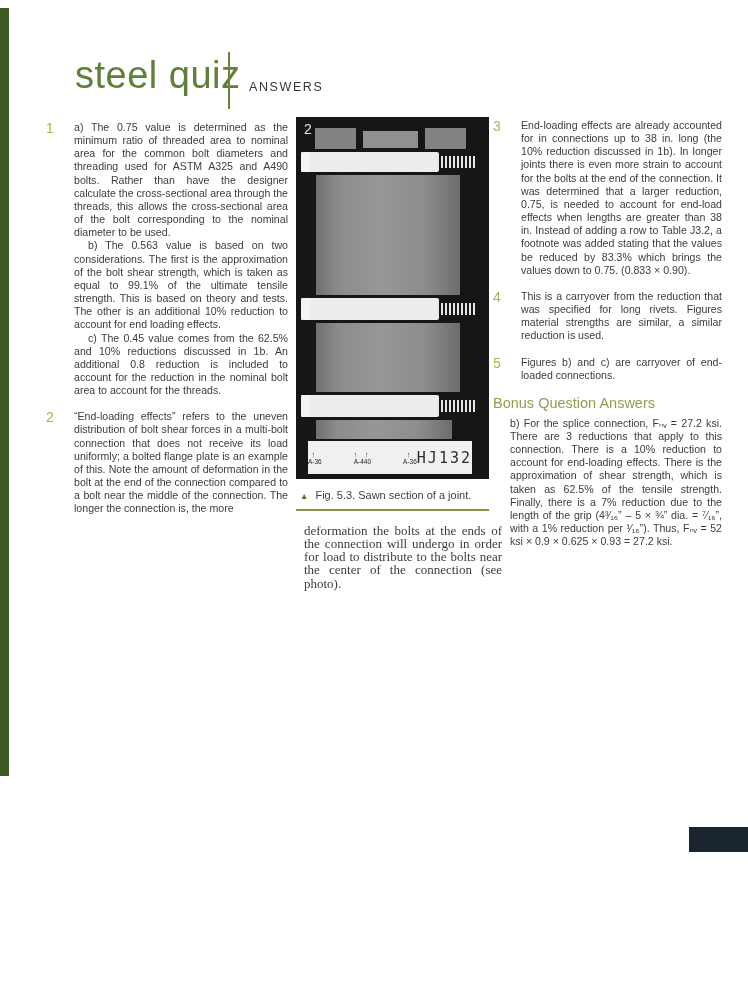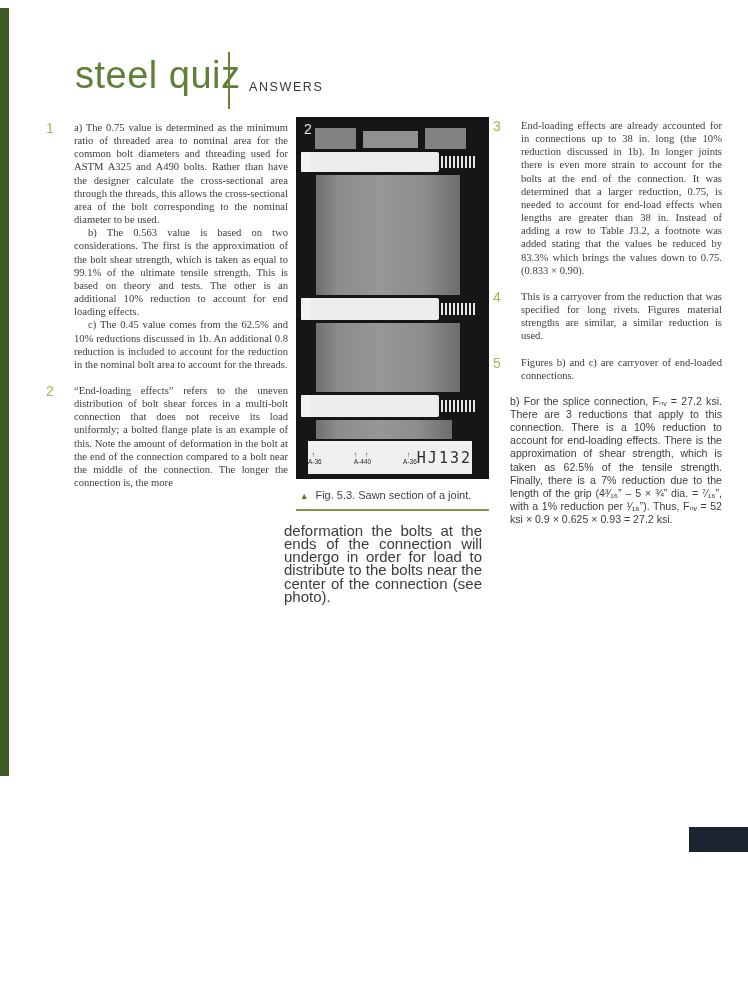--- a/index.html
+++ b/index.html
@@ -16,21 +16,21 @@
   .masthead-section{position:absolute;left:249px;top:80px;font-size:12.5px;letter-spacing:1.6px;
         color:#383838;font-weight:400;}
 
   
   .col1{position:absolute;left:46px;top:121px;width:242px;}
   .col3{position:absolute;left:493px;top:119px;width:229px;}
 
   .answer-item{display:flex;margin-bottom:13px;}
   .answer-num{flex:0 0 28px;width:28px;color:#a9b34f;font-size:14px;line-height:14px;padding-top:0;}
   .answer-body{flex:1;font-size:10.6px;line-height:13.15px;text-align:justify;color:#3c3c3c;}
-  .answer-body p{margin:0;font-family:Liberation Serif, serif;}
+  .answer-body p{margin:0;}
   .answer-body p.indent{text-indent:14px;}
 
   
   .photo{position:absolute;left:296px;top:117px;width:193px;height:362px;background:#161616;}
   .photo-num{position:absolute;left:8px;top:4px;color:#e3e3e3;font-size:14px;z-index:3;}
   .ph-stack{position:absolute;left:6px;top:11px;right:7px;bottom:5px;display:flex;flex-direction:column;}
   .plate-trio{height:21px;display:flex;gap:7px;padding:0 16px 0 13px;}
   .plate-trio div{background:#828282;}
   .trio-a{flex:3;}
   .trio-b{flex:4;margin:3px 0 1px 0;background:#909090 !important;}
@@ -50,22 +50,22 @@
         align-items:center;justify-content:center;gap:0px;}
   .card-labels{display:flex;width:86%;justify-content:space-between;color:#262626;}
   .lab-group{display:flex;flex-direction:column;align-items:center;font-size:6.5px;line-height:7px;}
   .lab-arrows{font-size:7px;line-height:7px;letter-spacing:3px;}
   .card-id{font-family:"DejaVu Sans Mono",monospace;font-size:15px;letter-spacing:2px;color:#2d2d2d;line-height:16px;}
 
   .caption-row{position:absolute;left:300px;top:489px;width:189px;display:flex;gap:7px;align-items:baseline;}
   .caption-marker{color:#5e7030;font-size:8.5px;flex:0 0 auto;}
   .caption-text{font-size:11px;color:#3f3f3f;}
   .fig-rule{position:absolute;left:296px;top:509px;width:193px;height:2px;background:#8a9142;}
-  .mid-text{position:absolute;left:284px;top:524px;width:198px;font-size:15px;line-height:13.15px;
-        text-align:justify;color:#3c3c3c;}
+  .mid-text{position:absolute;left:304px;top:524px;width:198px;font-size:13px;line-height:13.15px;
+        text-align:justify;color:#3c3c3c;font-family:Liberation Serif, serif;}
   .mid-text p{margin:0;}
 
   
   .bonus-heading{color:#8ba24f;font-size:14.5px;line-height:16px;margin:3px 0 6px 0;}
   .bonus-para{margin:0 0 10px 0;padding-left:17px;font-size:10.6px;line-height:13.15px;
         text-align:justify;color:#3c3c3c;}
 
   
   .footer-date{position:absolute;left:46px;top:961px;font-size:9.5px;letter-spacing:0.4px;color:#3a3a3a;text-decoration:underline;}
   .corner-tab{position:absolute;right:0;bottom:0;width:59px;height:25px;background:#1a2530;}
@@ -169,19 +169,20 @@
       <div class="answer-body">
         <p>This is a carryover from the reduction that was specified for long rivets. Figures material strengths are similar, a similar reduction is used.</p>
       </div>
     </div>
     <div class="answer-item">
       <div class="answer-num">5</div>
       <div class="answer-body">
         <p>Figures b) and c) are carryover of end-loaded connections.</p>
       </div>
     </div>
+    <div class="bonus-heading">Bonus Question Answers</div>
     <p class="bonus-para">b) For the splice connection, Fₙᵥ = 27.2 ksi. There are 3 reductions that apply to this connection. There is a 10% reduction to account for end-loading effects. There is the approximation of shear strength, which is taken as 62.5% of the tensile strength. Finally, there is a 7% reduction due to the length of the grip (4³⁄₁₆” – 5 × ¾” dia. = ⁷⁄₁₆”, with a 1% reduction per ¹⁄₁₆”). Thus, Fₙᵥ = 52 ksi × 0.9 × 0.625 × 0.93 = 27.2 ksi.</p>
   </div>
 
   <div class="footer-date">MARCH 2014</div>
   <div class="corner-tab"></div>
 
 </div>
 
 </body></html>

